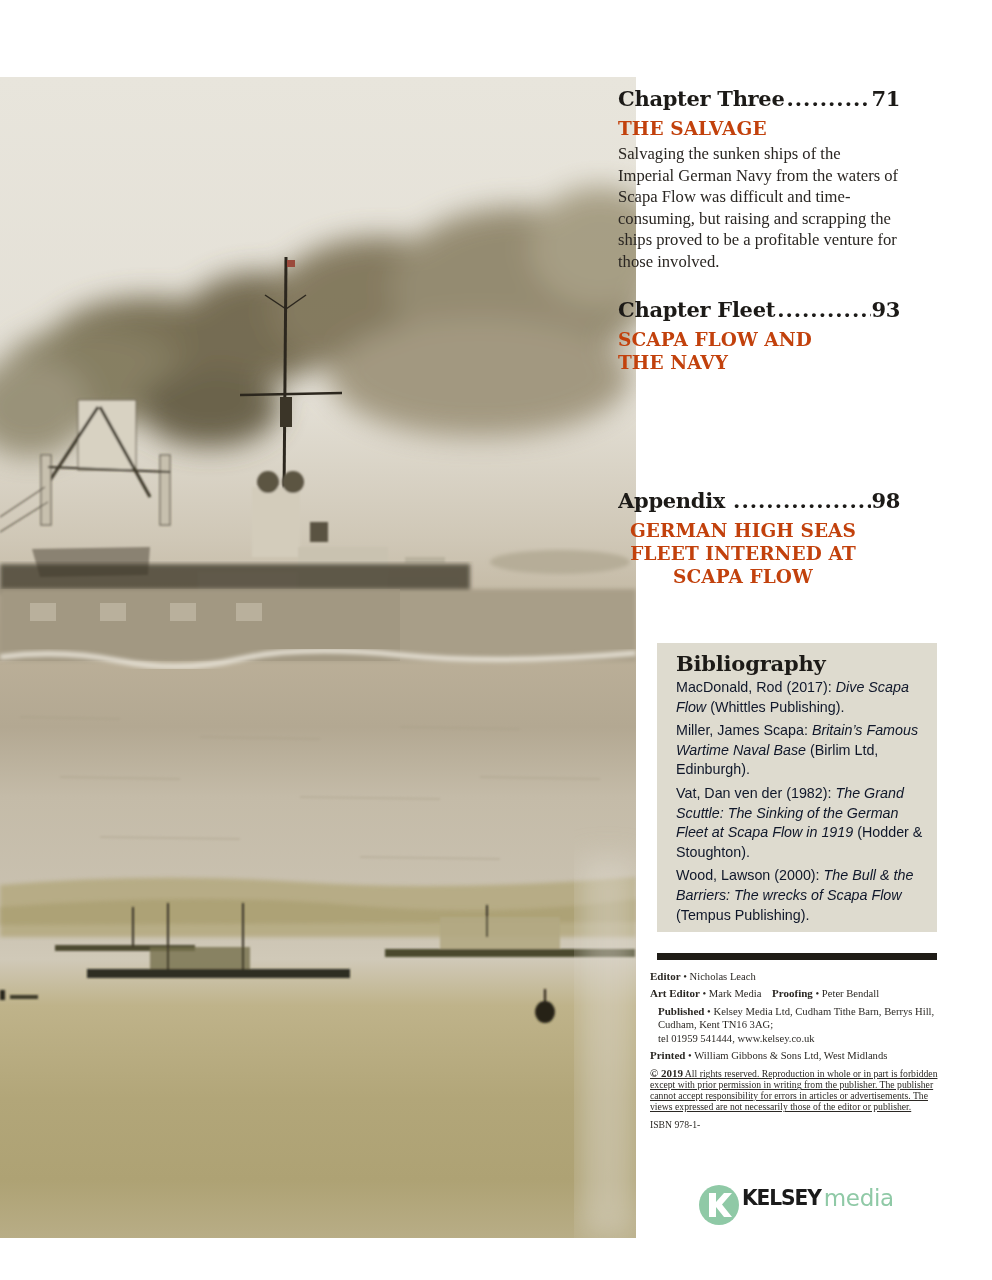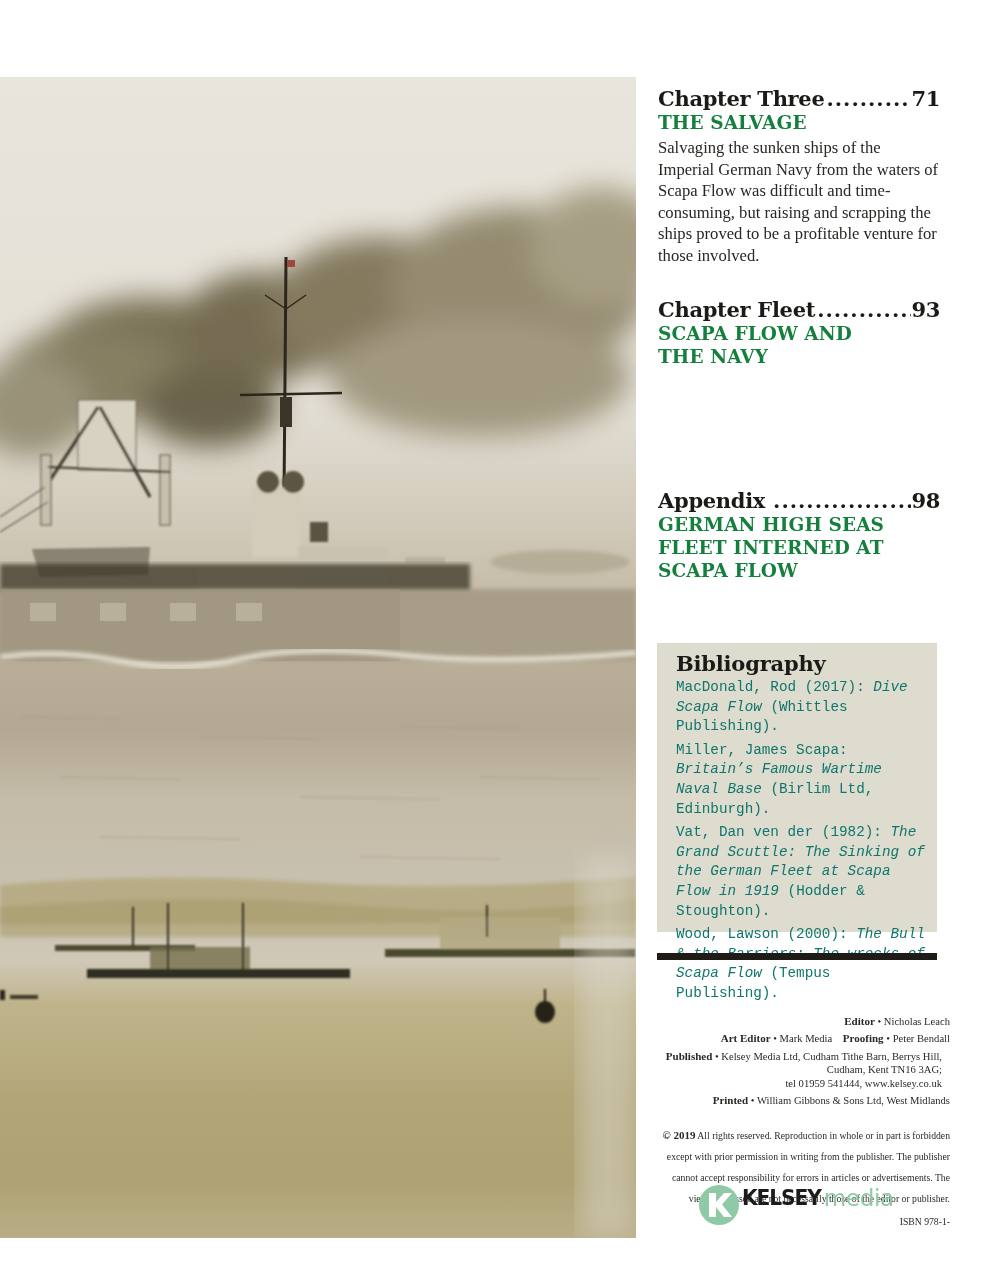--- a/index.html
+++ b/index.html
@@ -8,58 +8,58 @@
       font-family: "DejaVu Serif", "Liberation Serif", serif; color: #1e1b18;
     }
     
     .photo {
       position: absolute; left: 0; top: 77px; width: 636px; height: 1161px; overflow: hidden;
       background: linear-gradient(180deg, #e8e5dc 0%, #e3dfd5 28%, #cfc7b6 40%, #bdb19a 48%, #b3a892 56%, #c4bba8 62%, #cac2b1 72%, #d0c9b8 76%, #bfb38a 80%, #b2a679 88%, #aea274 95%, #b8ad86 100%);
     }
     .photo svg { position: absolute; left: 0; top: 0; width: 636px; height: 1161px; }
 
     
-    .col { position: absolute; left: 658px; width: 282px; }
+    .col { position: absolute; left: 618px; width: 282px; }
     .chapter-line {
       display: flex; align-items: baseline; white-space: nowrap; overflow: hidden;
       font-family: "DejaVu Serif", serif; font-weight: bold; font-size: 21px; color: #1c1a17; letter-spacing: -0.3px;
     }
     .chapter-line .dots { flex: 1; overflow: hidden; letter-spacing: 1px; font-weight: bold; padding: 0 2px; }
     .chapter-line .dots::before { content: "................................................................"; }
     .chapter-title {
       font-family: "DejaVu Serif", serif; font-weight: bold; font-size: 18.5px; line-height: 23px;
-      color: #15803d; letter-spacing: 0.1px;
+      color: #c2410c; margin-top: 6px; letter-spacing: 0.1px;
     }
     .chapter-desc {
       font-family: "Liberation Serif", serif; font-size: 16.6px; line-height: 21.6px; color: #2a2622; margin-top: 3px;
     }
 
     
     .biblio {
       position: absolute; left: 657px; top: 643px; width: 280px; height: 289px; background: #dedbcf;
       box-sizing: border-box; padding: 8px 12px 0 19px;
     }
     .biblio h2 {
       margin: 0; font-family: "DejaVu Serif", serif; font-weight: bold; font-size: 21px; color: #1c1a17; letter-spacing: -0.2px;
     }
     .biblio .entry {
-      font-family: Liberation Mono, monospace; font-size: 14.3px; line-height: 19.6px; color: #0f766e; margin-top: 4px;
+      font-family: Liberation Sans, sans-serif; font-size: 14.3px; line-height: 19.6px; color: #0f172a; margin-top: 4px;
     }
     .biblio .entry:first-of-type { margin-top: 2px; }
     .biblio .entry i { font-style: italic; }
 
     
     .rule { position: absolute; left: 657px; top: 953px; width: 280px; height: 7px; background: #1f1c17; }
     .masthead {
-      position: absolute; left: 650px; top: 1015px; width: 300px; text-align: right;
+      position: absolute; left: 650px; top: 970px; width: 300px; text-align: left;
       font-family: "Liberation Serif", serif; font-size: 10.6px; line-height: 13.4px; color: #2b2824;
     }
     .masthead b { font-weight: bold; font-size: 11px; }
     .masthead p { margin: 0 0 4px 0; }
-    .masthead .legal { font-size: 9.7px; line-height: 21px; margin-top: 18px; }
+    .masthead .legal { font-size: 9.7px; line-height: 11px; margin-top: 6px; text-decoration: underline; }
     .masthead .isbn { font-size: 9.7px; margin-top: 6px; }
 
     
     .logo { position: absolute; left: 699px; top: 1185px; height: 44px; display: flex; align-items: flex-start; }
     .logo .k-circle {
       width: 40px; height: 40px; border-radius: 50%; background: #8fc9a6; position: relative;
     }
     .logo .k-circle svg { position: absolute; left: 0; top: 0; }
     .logo .kelsey {
       font-family: "DejaVu Sans", sans-serif; font-weight: bold; font-size: 22px; color: #1b1b1b;
@@ -190,21 +190,21 @@
 
 <div class="col" style="top:297px;">
   <div class="chapter-line">
     <span>Chapter Fleet</span>
     <span class="dots"></span>
     <span>93</span>
   </div>
   <div class="chapter-title" style="width:220px;">SCAPA FLOW AND THE NAVY</div>
 </div>
 
-<div class="col" style="top:488px;">
+<div class="col" style="top:488px;text-align:center;">
   <div class="chapter-line">
     <span>Appendix</span>
     <span class="dots" style="padding-left:8px;"></span>
     <span>98</span>
   </div>
   <div class="chapter-title" style="width:250px;">GERMAN HIGH SEAS FLEET INTERNED AT SCAPA FLOW</div>
 </div>
 
 <div class="biblio">
   <h2>Bibliography</h2>

